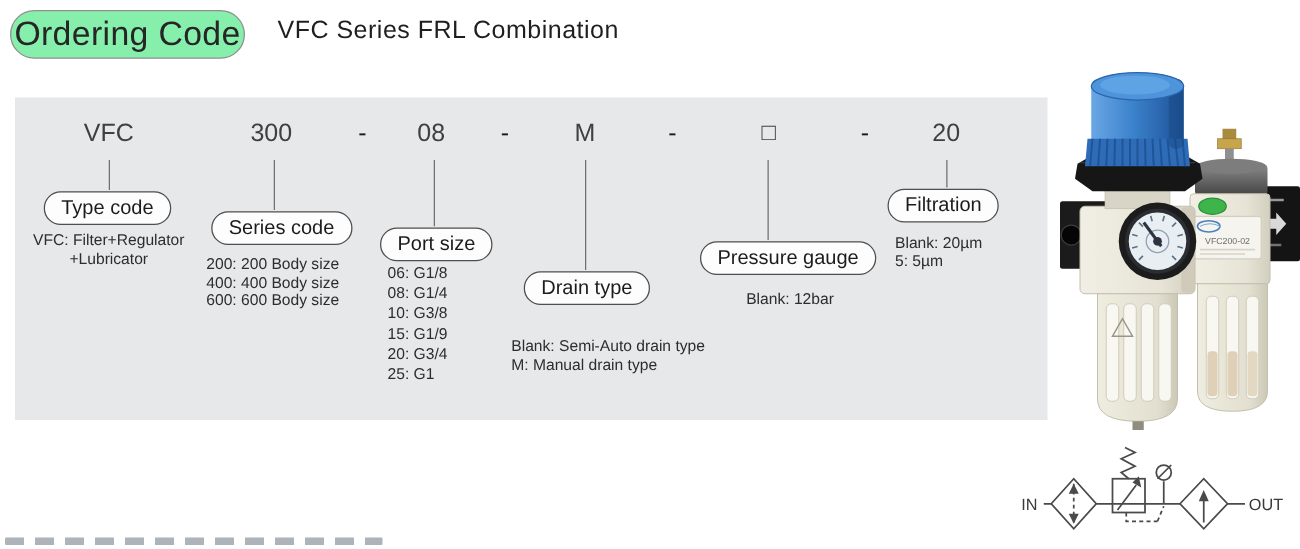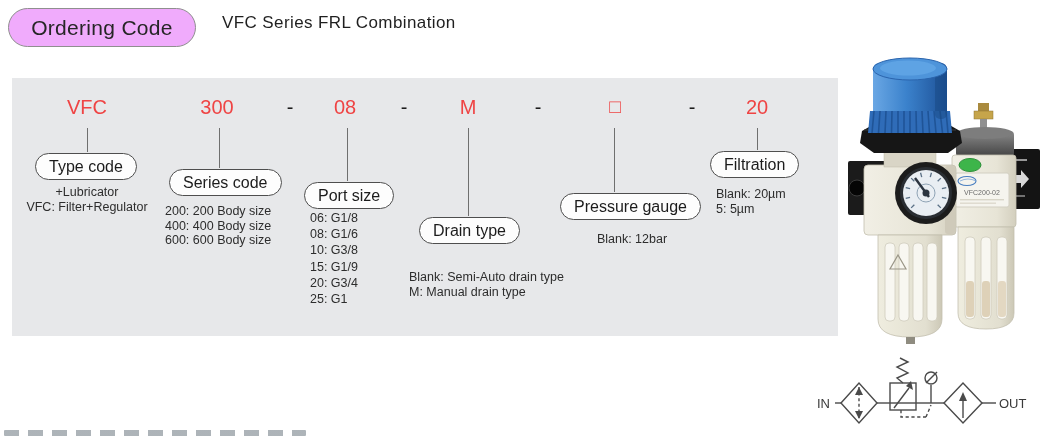--- a/index.html
+++ b/index.html
@@ -5,29 +5,29 @@
   html,body{margin:0;padding:0;}
   body{
     width:1040px;height:439px;position:relative;overflow:hidden;
     background:#ffffff;font-family:"Liberation Sans",sans-serif;color:#1e1e1e;
     -webkit-font-smoothing:antialiased;
   }
   .abs{position:absolute;}
   
   .badge{
     left:8px;top:8px;width:186px;height:37px;
-    border:1.5px solid #8f8f8f;border-radius:20px;background:#f0abfc;
+    border:1.5px solid #8f8f8f;border-radius:20px;background:#86efac;
     display:flex;align-items:center;justify-content:center;
-    font-size:21px;color:#262626;letter-spacing:.3px;
-  }
-  .page-title{left:222px;top:13px;font-size:17px;color:#1f1f1f;letter-spacing:.4px;}
+    font-size:27px;color:#262626;letter-spacing:.3px;
+  }
+  .page-title{left:222px;top:13px;font-size:20px;color:#1f1f1f;letter-spacing:.4px;}
   
   .panel{left:12px;top:78px;width:826px;height:258px;background:#e7e8ea;}
   
-  .code-seg{top:95px;transform:translateX(-50%);font-size:20px;line-height:24px;color:#ef4444;white-space:nowrap;}
+  .code-seg{top:95px;transform:translateX(-50%);font-size:20px;line-height:24px;color:#404040;white-space:nowrap;}
   .code-dash{top:95px;transform:translateX(-50%);font-size:20px;line-height:24px;color:#1c1c1c;}
   .ph{font-size:19px;}
   
   .vline{width:1px;background:#6f6f6f;}
   
   .bubble{
     border:1.5px solid #4e4e4e;border-radius:15px;background:#fdfdfd;
     font-size:16px;color:#1c1c1c;padding:2px 13px;line-height:21px;white-space:nowrap;
   }
   
@@ -69,33 +69,33 @@
 <div class="abs vline" style="left:757px;top:128px;height:22px"></div>
 
 <div class="abs bubble" style="left:35px;top:153px">Type code</div>
 <div class="abs bubble" style="left:169px;top:169px">Series code</div>
 <div class="abs bubble" style="left:304px;top:182px">Port size</div>
 <div class="abs bubble" style="left:419px;top:217px">Drain type</div>
 <div class="abs bubble" style="left:560px;top:193px">Pressure gauge</div>
 <div class="abs bubble" style="left:710px;top:151px">Filtration</div>
 
 <div class="abs details center" style="left:5px;top:185px;width:164px">
+  <div>VFC: Filter+Regulator</div>
   <div>+Lubricator</div>
-  <div>VFC: Filter+Regulator</div>
 </div>
 
 <div class="abs details" style="left:165px;top:204px">
   <div>200: 200 Body size</div>
   <div>400: 400 Body size</div>
   <div>600: 600 Body size</div>
 </div>
 
 <div class="abs details wide" style="left:310px;top:210px">
   <div>06: G1/8</div>
-  <div>08: G1/6</div>
+  <div>08: G1/4</div>
   <div>10: G3/8</div>
   <div>15: G1/9</div>
   <div>20: G3/4</div>
   <div>25: G1</div>
 </div>
 
 <div class="abs details" style="left:409px;top:270px">
   <div>Blank: Semi-Auto drain type</div>
   <div>M: Manual drain type</div>
 </div>

